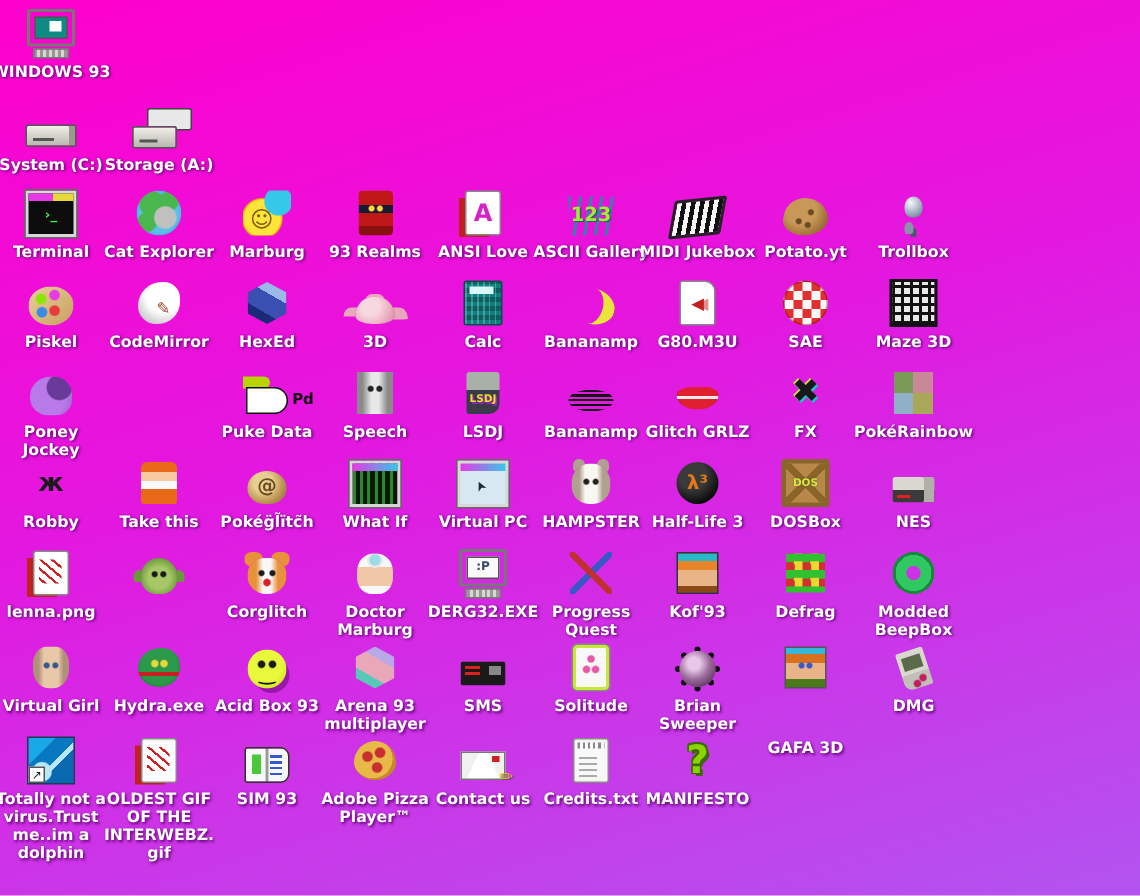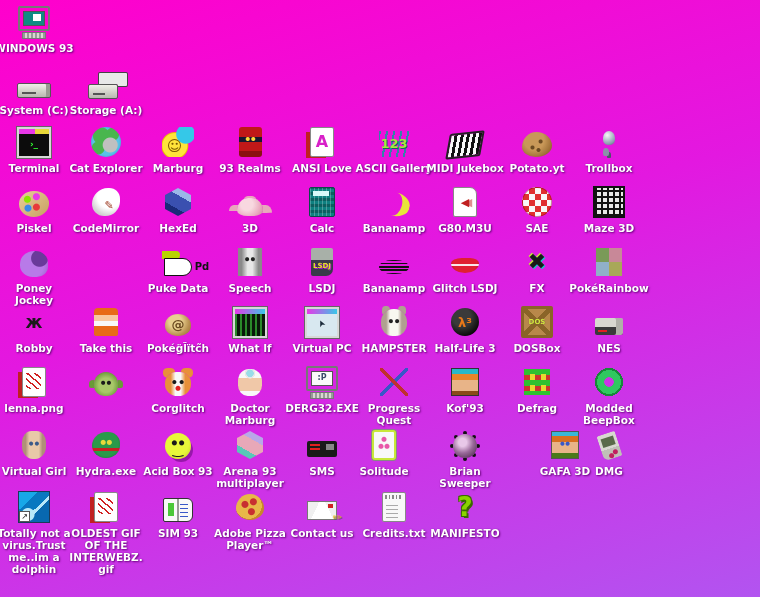--- a/index.html
+++ b/index.html
@@ -208,21 +208,21 @@
     <div class="cell" style="left: 357px; top: 244px;">
       <div class="ico">
         <div class="g" style="width: 30px; height: 14px; margin-top: 10px; border-radius: 50% / 55%; background: repeating-linear-gradient(0deg, rgb(17, 17, 17) 0px, rgb(17, 17, 17) 1.5px, transparent 1.5px, transparent 3.2px);"></div>
       </div>
       <div class="lbl">Bananamp</div>
     </div>
     <div class="cell" style="left: 428px; top: 244px;">
       <div class="ico">
         <div class="g" style="width: 28px; height: 15px; margin-top: 7px; border-radius: 55% 45% 70% 70% / 50% 50% 90% 90%; background: linear-gradient(transparent 42%, rgb(248, 232, 232) 42%, rgb(248, 232, 232) 52%, transparent 52%), radial-gradient(circle at 50% 20%, rgb(224, 32, 48) 0px, rgb(224, 32, 48) 65%, rgb(168, 16, 32)); box-shadow: rgb(168, 16, 32) 2px 12px 0px -11px, rgb(168, 16, 32) -4px 10px 0px -11px, rgb(168, 16, 32) 7px 11px 0px -11px;"></div>
       </div>
-      <div class="lbl">Glitch LSDJ</div>
+      <div class="lbl">Glitch GRLZ</div>
     </div>
     <div class="cell" style="left: 500px; top: 244px;">
       <div class="ico">
         <div class="g" style="width: 30px; height: 30px;">
           <span class="gy" style="font-size: 22px; color: rgb(24, 24, 24); text-shadow: rgb(24, 200, 200) 1px 1px 0px, rgb(200, 232, 58) -1px -1px 0px;">✖</span>
         </div>
       </div>
       <div class="lbl">FX</div>
     </div>
     <div class="cell" style="left: 572px; top: 244px;">
@@ -385,34 +385,34 @@
       </div>
       <div class="lbl">Arena 93
 multiplayer</div>
     </div>
     <div class="cell" style="left: 285px; top: 427px; justify-content: center;">
       <div class="ico">
         <div class="g" style="width: 30px; height: 16px; margin-top: 8px; border-radius: 2px; background: linear-gradient(rgb(224, 32, 32), rgb(224, 32, 32)) 3px 3px / 10px 2px no-repeat, linear-gradient(rgb(224, 32, 32), rgb(224, 32, 32)) 3px 7px / 10px 2px no-repeat, linear-gradient(rgb(136, 136, 136), rgb(136, 136, 136)) 19px 3px / 8px 6px no-repeat, rgb(26, 26, 26);"></div>
       </div>
       <div class="lbl">SMS</div>
     </div>
-    <div class="cell" style="left: 347px; top: 427px;">
+    <div class="cell" style="left: 357px; top: 427px;">
       <div class="ico">
         <div class="g" style="width: 20px; height: 26px; border: 2px solid rgb(200, 232, 56); border-radius: 3px; box-shadow: rgb(136, 136, 136) 0px 0px 0px 1px; background: radial-gradient(circle at 50% 28%, rgb(232, 88, 168) 0px, rgb(232, 88, 168) 2px, transparent 3px), radial-gradient(circle at 35% 55%, rgb(232, 88, 168) 0px, rgb(232, 88, 168) 2px, transparent 3px), radial-gradient(circle at 65% 55%, rgb(232, 88, 168) 0px, rgb(232, 88, 168) 2px, transparent 3px), rgb(248, 248, 248);"></div>
       </div>
       <div class="lbl">Solitude</div>
     </div>
     <div class="cell" style="left: 428px; top: 427px;">
       <div class="ico">
         <div class="g" style="width: 24px; height: 24px; margin-top: 2px; border-radius: 50%; background: radial-gradient(circle at 40% 35%, rgb(232, 200, 232) 0px, rgb(232, 200, 232) 4px, rgb(154, 106, 154) 50%, rgb(58, 26, 58)); box-shadow: rgb(17, 17, 17) 0px -13px 0px -10px, rgb(17, 17, 17) 0px 13px 0px -10px, rgb(17, 17, 17) -13px 0px 0px -10px, rgb(17, 17, 17) 13px 0px 0px -10px, rgb(17, 17, 17) -9px -9px 0px -10px, rgb(17, 17, 17) 9px -9px 0px -10px, rgb(17, 17, 17) -9px 9px 0px -10px, rgb(17, 17, 17) 9px 9px 0px -10px;"></div>
       </div>
       <div class="lbl">Brian
 Sweeper</div>
     </div>
-    <div class="cell" style="left: 528px; top: 427px;">
+    <div class="cell" style="left: 500px; top: 427px; gap: 28px;">
       <div class="ico">
         <div class="g" style="width: 26px; height: 26px; border: 1px solid rgb(85, 85, 85); background: radial-gradient(circle at 40% 45%, rgb(56, 88, 200) 0px, rgb(56, 88, 200) 1.5px, transparent 2.5px), radial-gradient(circle at 60% 45%, rgb(56, 88, 200) 0px, rgb(56, 88, 200) 1.5px, transparent 2.5px), linear-gradient(rgb(56, 184, 216) 0px, rgb(56, 184, 216) 4px, rgb(216, 112, 32) 4px, rgb(216, 112, 32) 10px, rgb(232, 180, 136) 10px, rgb(232, 180, 136) 21px, rgb(74, 122, 26) 21px);"></div>
       </div>
       <div class="lbl">GAFA 3D</div>
     </div>
     <div class="cell" style="left: 572px; top: 427px;">
       <div class="ico">
         <div class="g" style="width: 19px; height: 26px; margin-top: 2px; border-radius: 2px 2px 2px 6px; transform: rotate(-18deg); background: radial-gradient(circle at 70% 78%, rgb(192, 32, 96) 0px, rgb(192, 32, 96) 2px, transparent 3px), radial-gradient(circle at 45% 88%, rgb(192, 32, 96) 0px, rgb(192, 32, 96) 2px, transparent 3px), linear-gradient(rgb(90, 106, 74), rgb(90, 106, 74)) 3px 4px / 13px 9px no-repeat, linear-gradient(rgb(216, 216, 208) 0px, rgb(216, 216, 208) 60%, rgb(192, 192, 184) 60%);"></div>
       </div>
       <div class="lbl">DMG</div>

